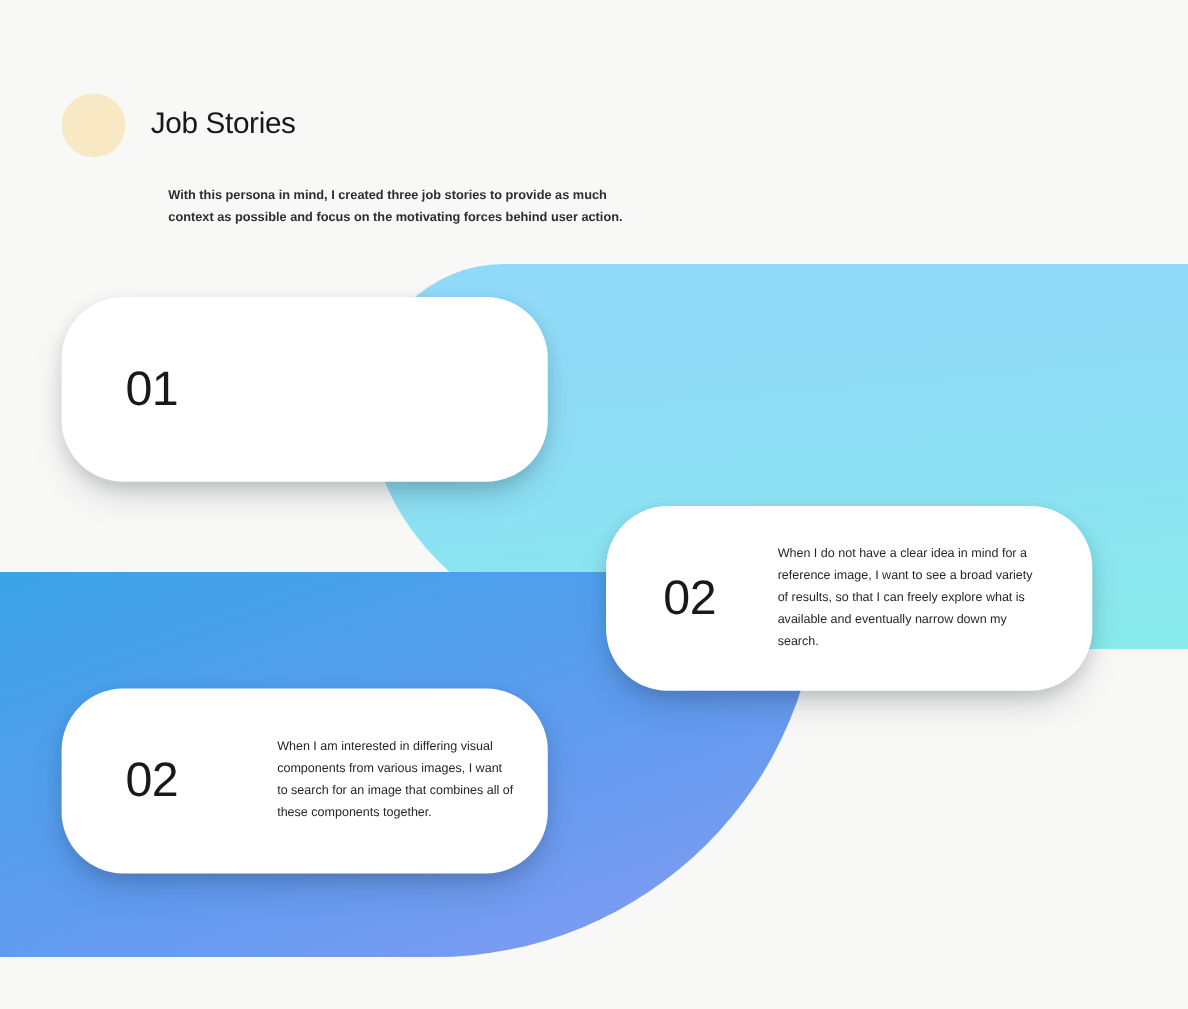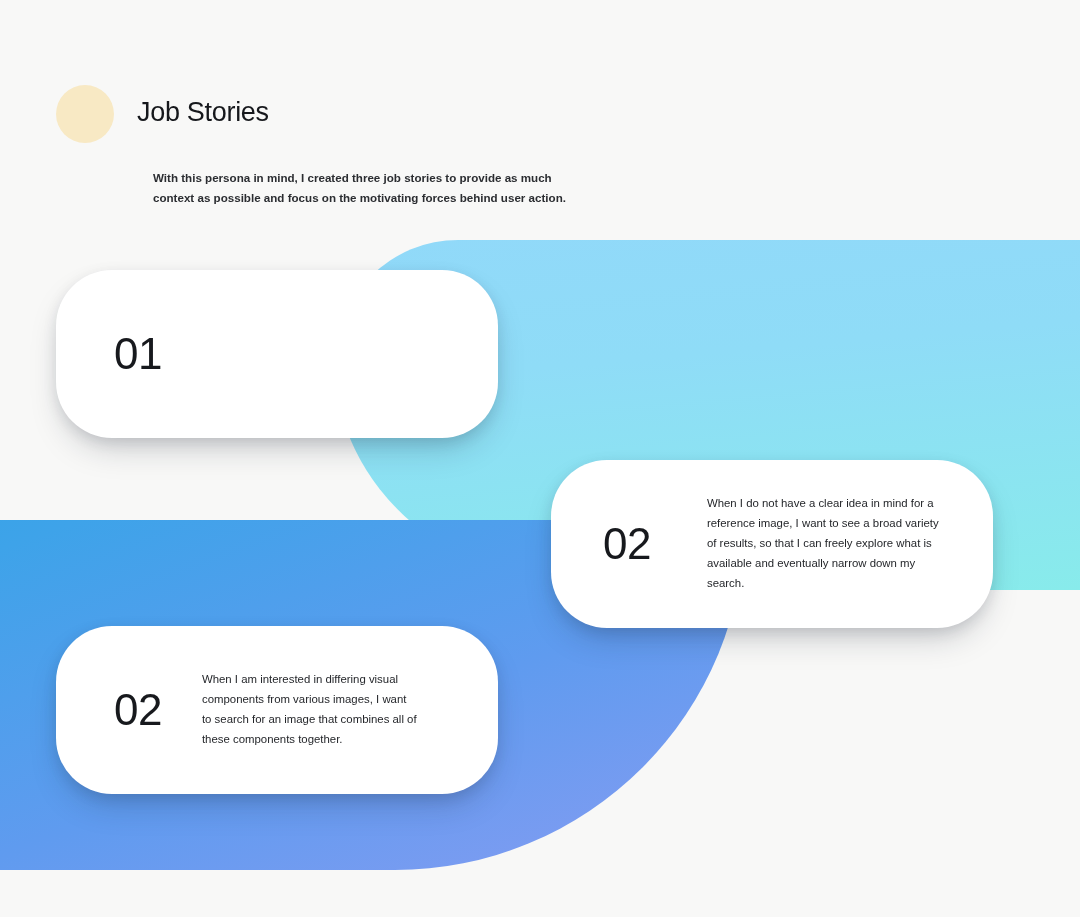--- a/index.html
+++ b/index.html
@@ -79,21 +79,21 @@
     flex:0 0 auto;
   }
 
   #card-01{left:56px;top:270px;width:442px;height:168px;padding-left:58px;}
   #card-01 .card-text{width:218px;margin-left:57px;}
 
   #card-02{left:551px;top:460px;width:442px;height:168px;padding-left:52px;}
   #card-02 .card-text{width:232px;margin-left:56px;}
 
   #card-03{left:56px;top:626px;width:442px;height:168px;padding-left:58px;}
-  #card-03 .card-text{width:216px;margin-left:40px;}
+  #card-03 .card-text{width:216px;margin-left:90px;}
 </style>
 </head>
 <body>
 
 <div id="stage">
 
   <div class="blob" id="blob-cyan"></div>
   <div class="blob" id="blob-blue"></div>
 
   <div id="header">

